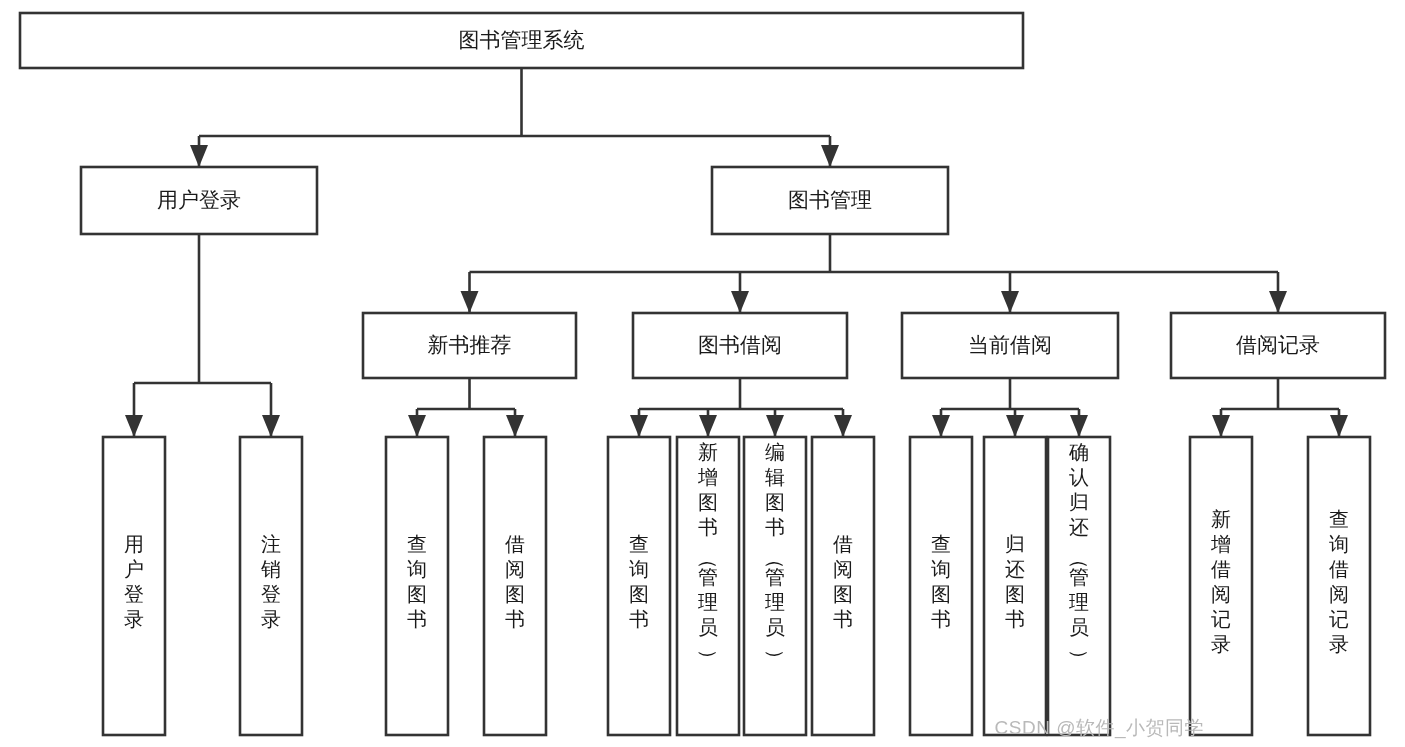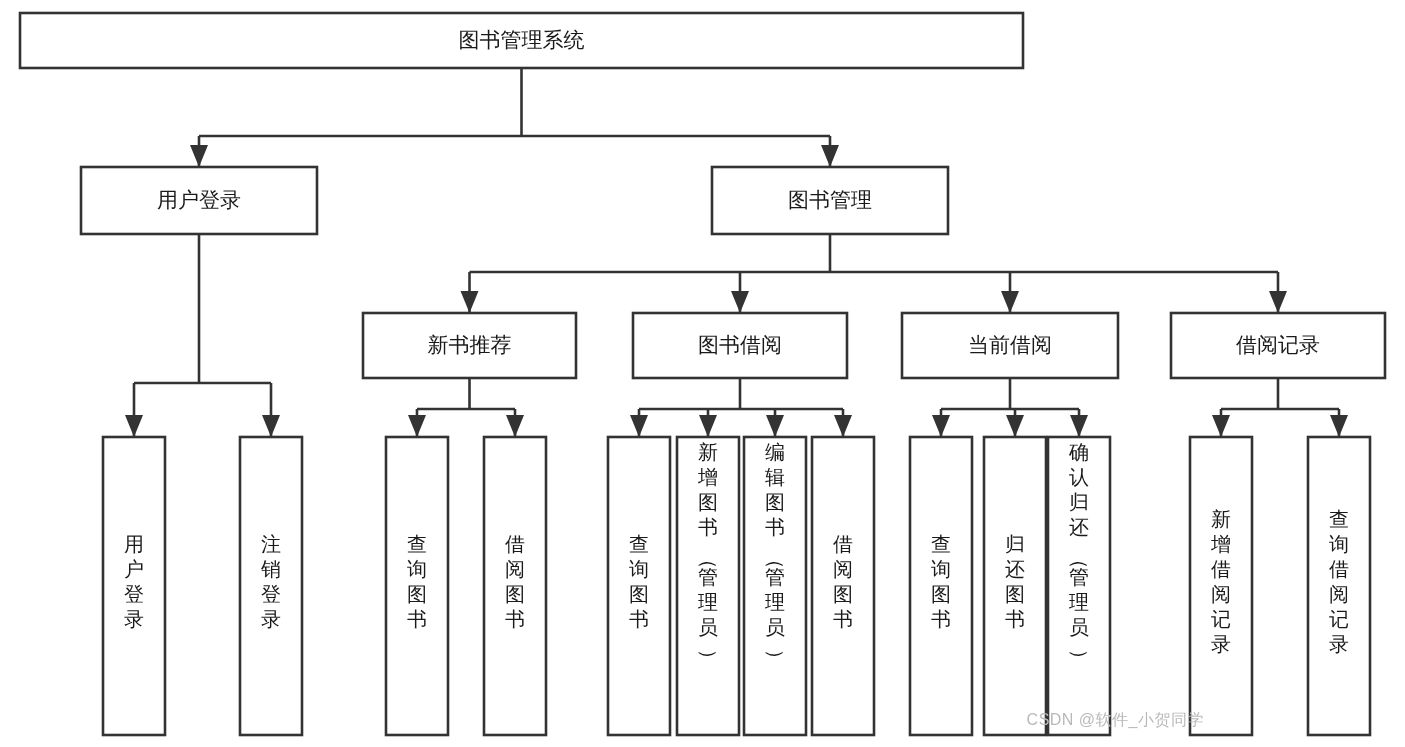--- a/index.html
+++ b/index.html
@@ -50,23 +50,23 @@
   }
   .node-label-vertical {
     font-family: "Liberation Sans", "DejaVu Sans", sans-serif;
     fill: #1a1a1a;
     font-size: 20px;
     text-anchor: middle;
   }
   .watermark {
     position: absolute;
     right: 14px;
-    bottom: 16px;
-    font-family: "Liberation Sans", "DejaVu Sans", sans-serif;
-    font-size: 16px;
+    bottom: 6px;
+    font-family: "Liberation Sans", "DejaVu Sans", sans-serif;
+    font-size: 19px;
     color: #b9b9b9;
     letter-spacing: 0.5px;
     white-space: nowrap;
     pointer-events: none;
     margin-top: 45px;
   }
 </style>
 </head>
 <body>
 

